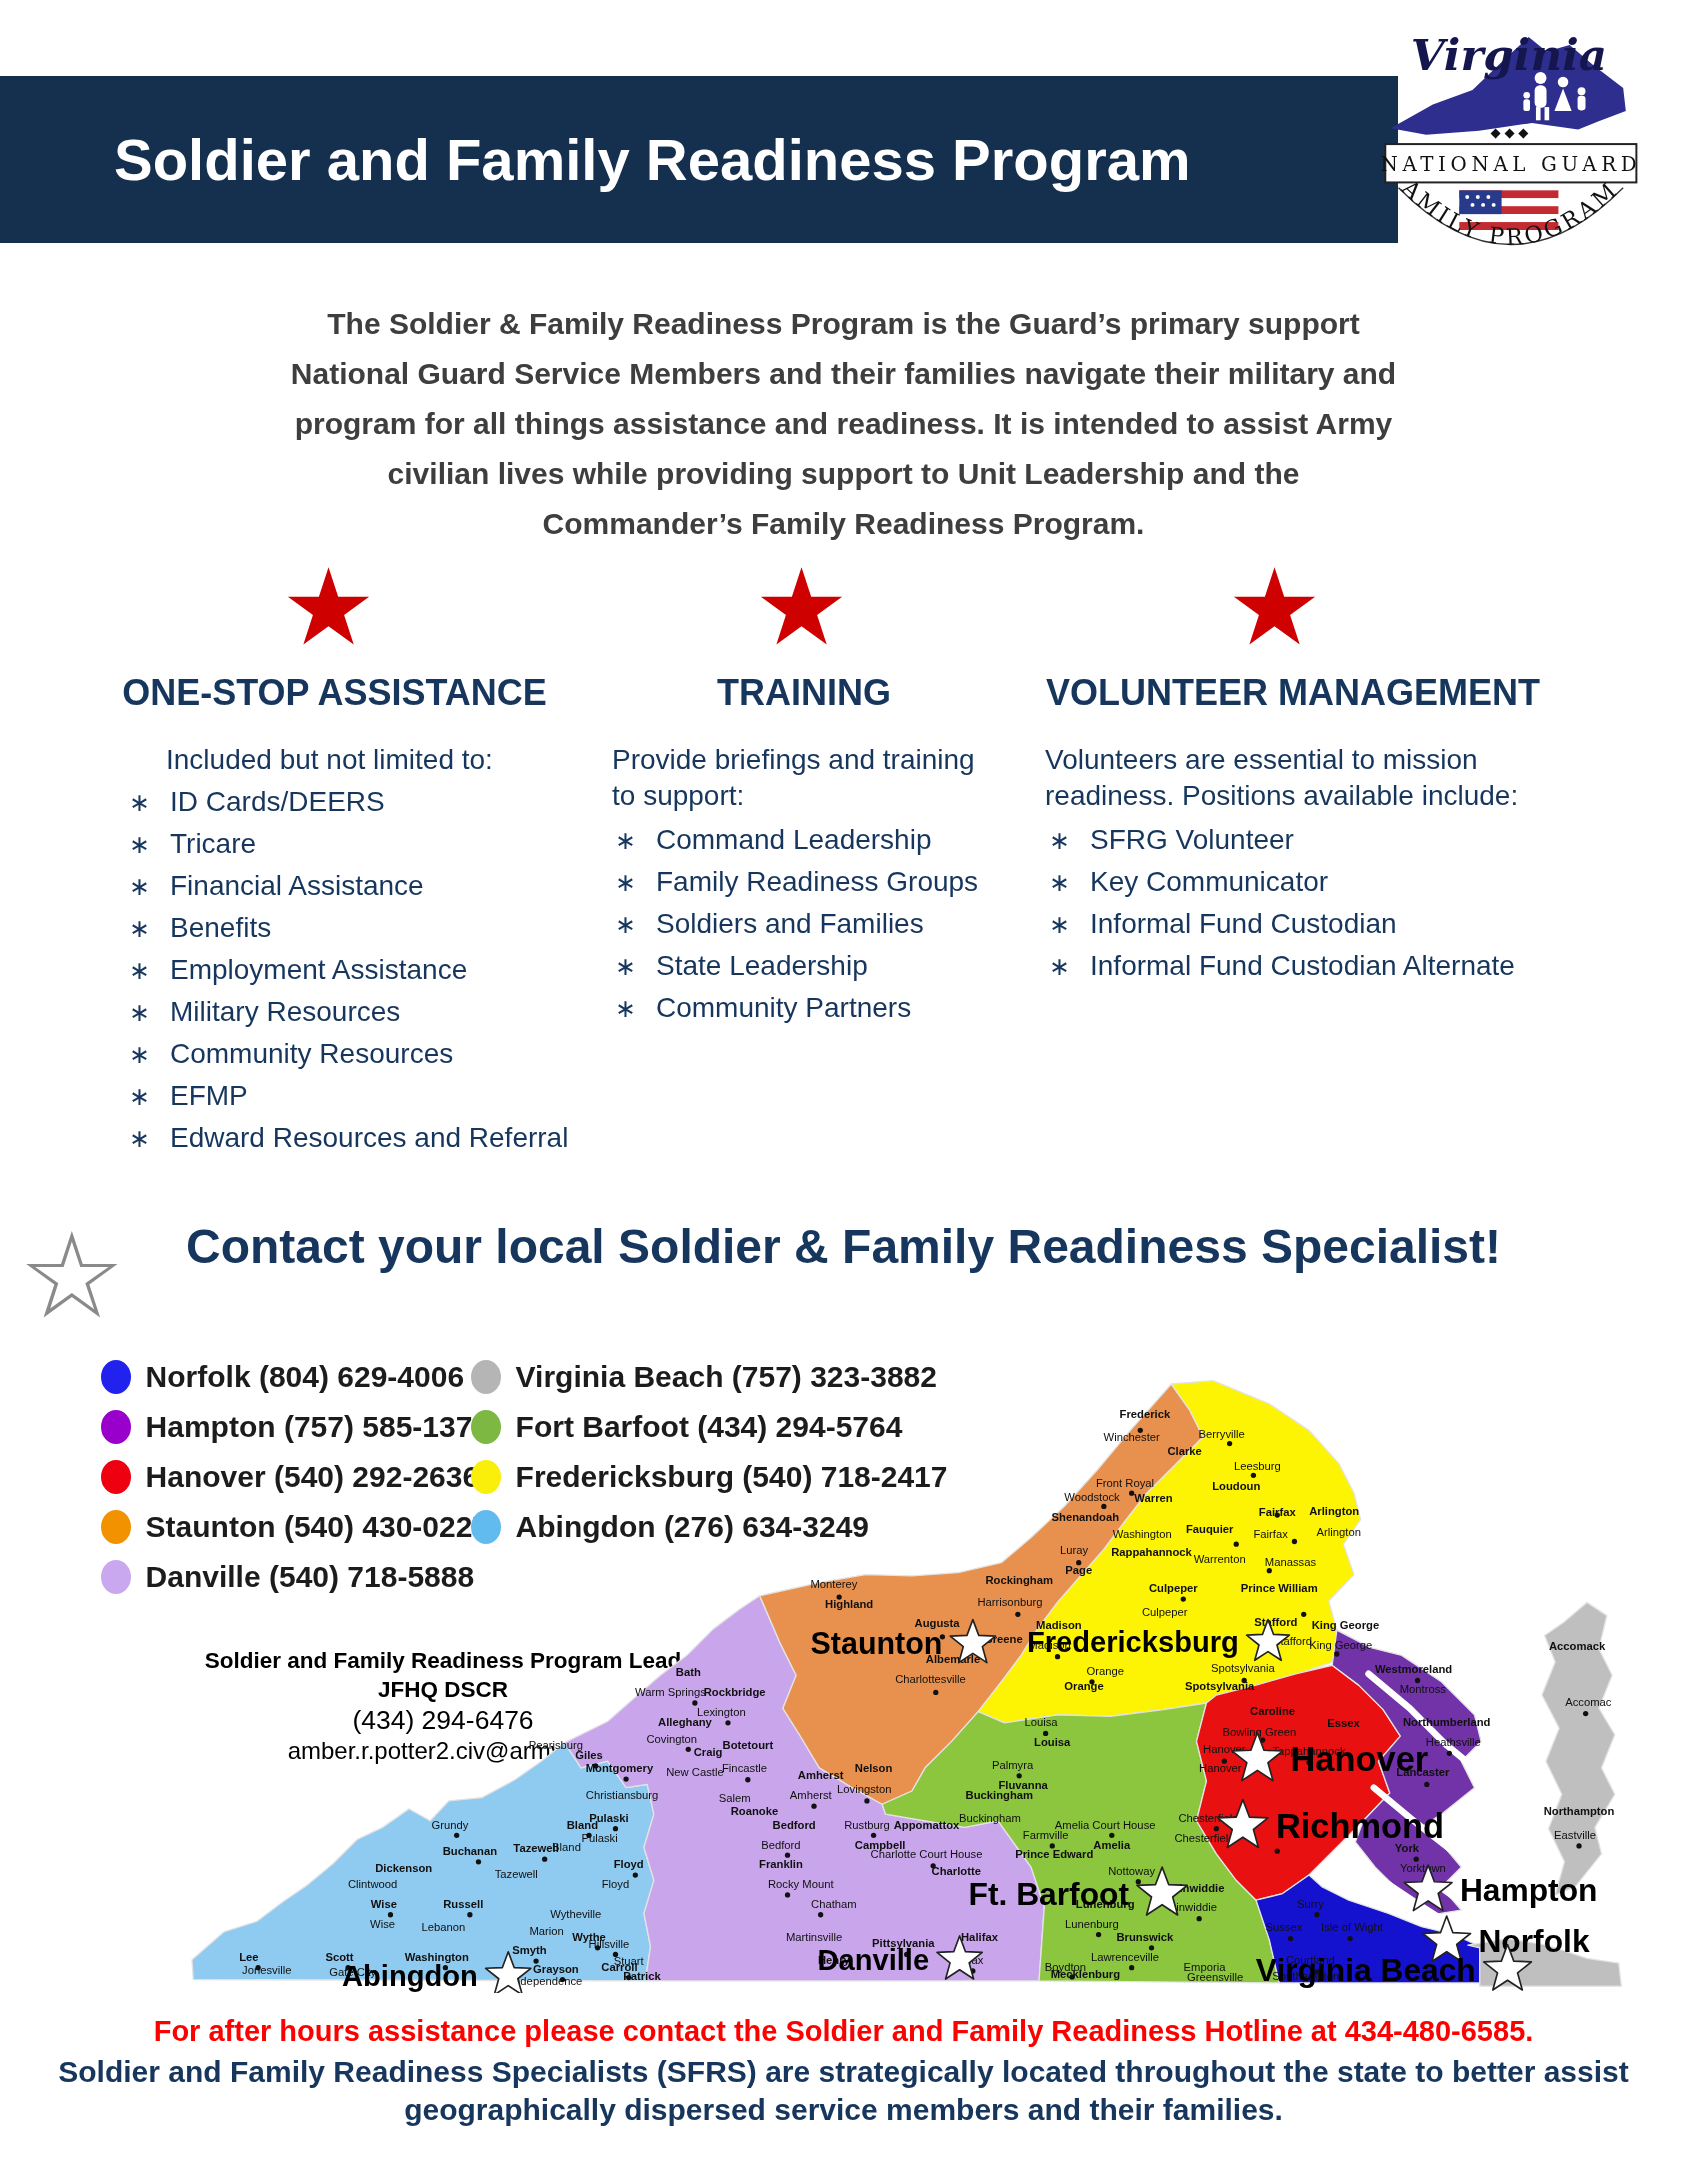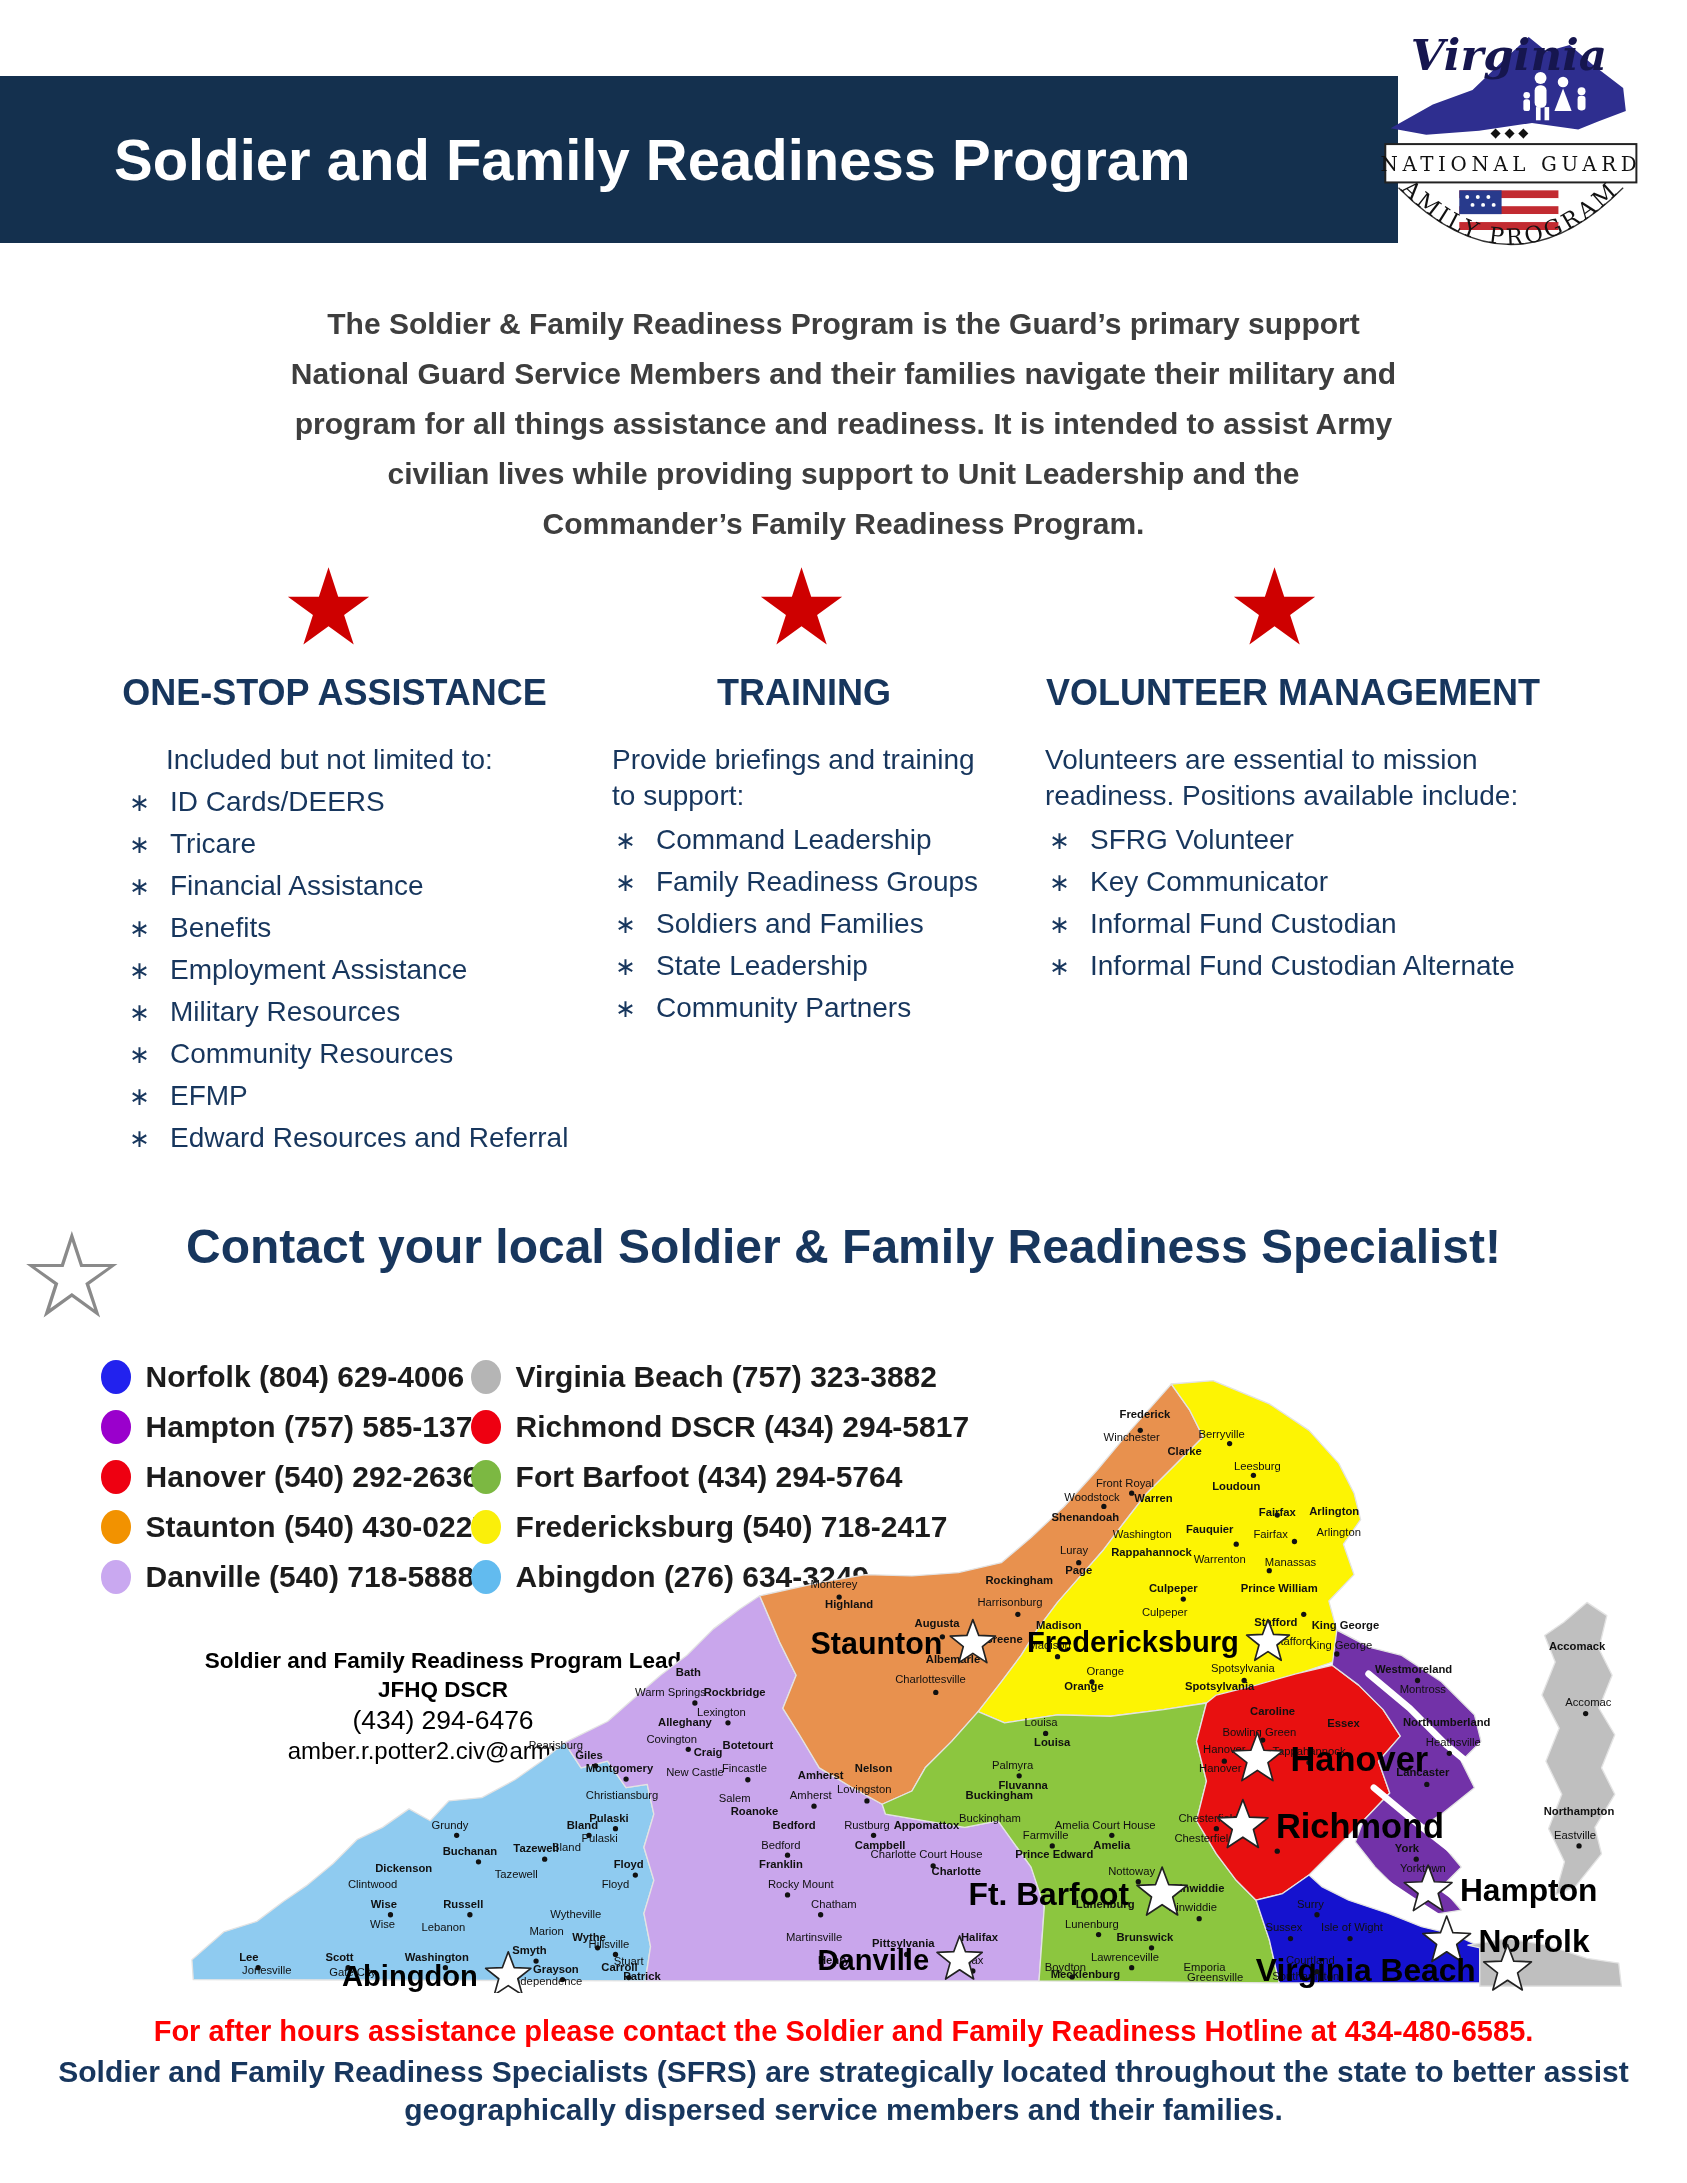--- a/index.html
+++ b/index.html
@@ -215,24 +215,20 @@
       </div>
       <div class="legend-row">
         <span class="legend-dot" style="background: rgb(201, 168, 240);"></span>
         <span class="legend-label">Danville (540) 718-5888</span>
       </div>
     </div>
   <div class="abs legend-col" style="left:471px;top:1352px;">
       <div class="legend-row">
         <span class="legend-dot" style="background: rgb(181, 181, 181);"></span>
         <span class="legend-label">Virginia Beach (757) 323-3882</span>
-      </div>
-      <div class="legend-row">
-        <span class="legend-dot" style="background: rgb(238, 0, 17);"></span>
-        <span class="legend-label">Richmond DSCR (434) 294-5817</span>
       </div>
       <div class="legend-row">
         <span class="legend-dot" style="background: rgb(124, 184, 66);"></span>
         <span class="legend-label">Fort Barfoot (434) 294-5764</span>
       </div>
       <div class="legend-row">
         <span class="legend-dot" style="background: rgb(250, 239, 10);"></span>
         <span class="legend-label">Fredericksburg (540) 718-2417</span>
       </div>
       <div class="legend-row">

